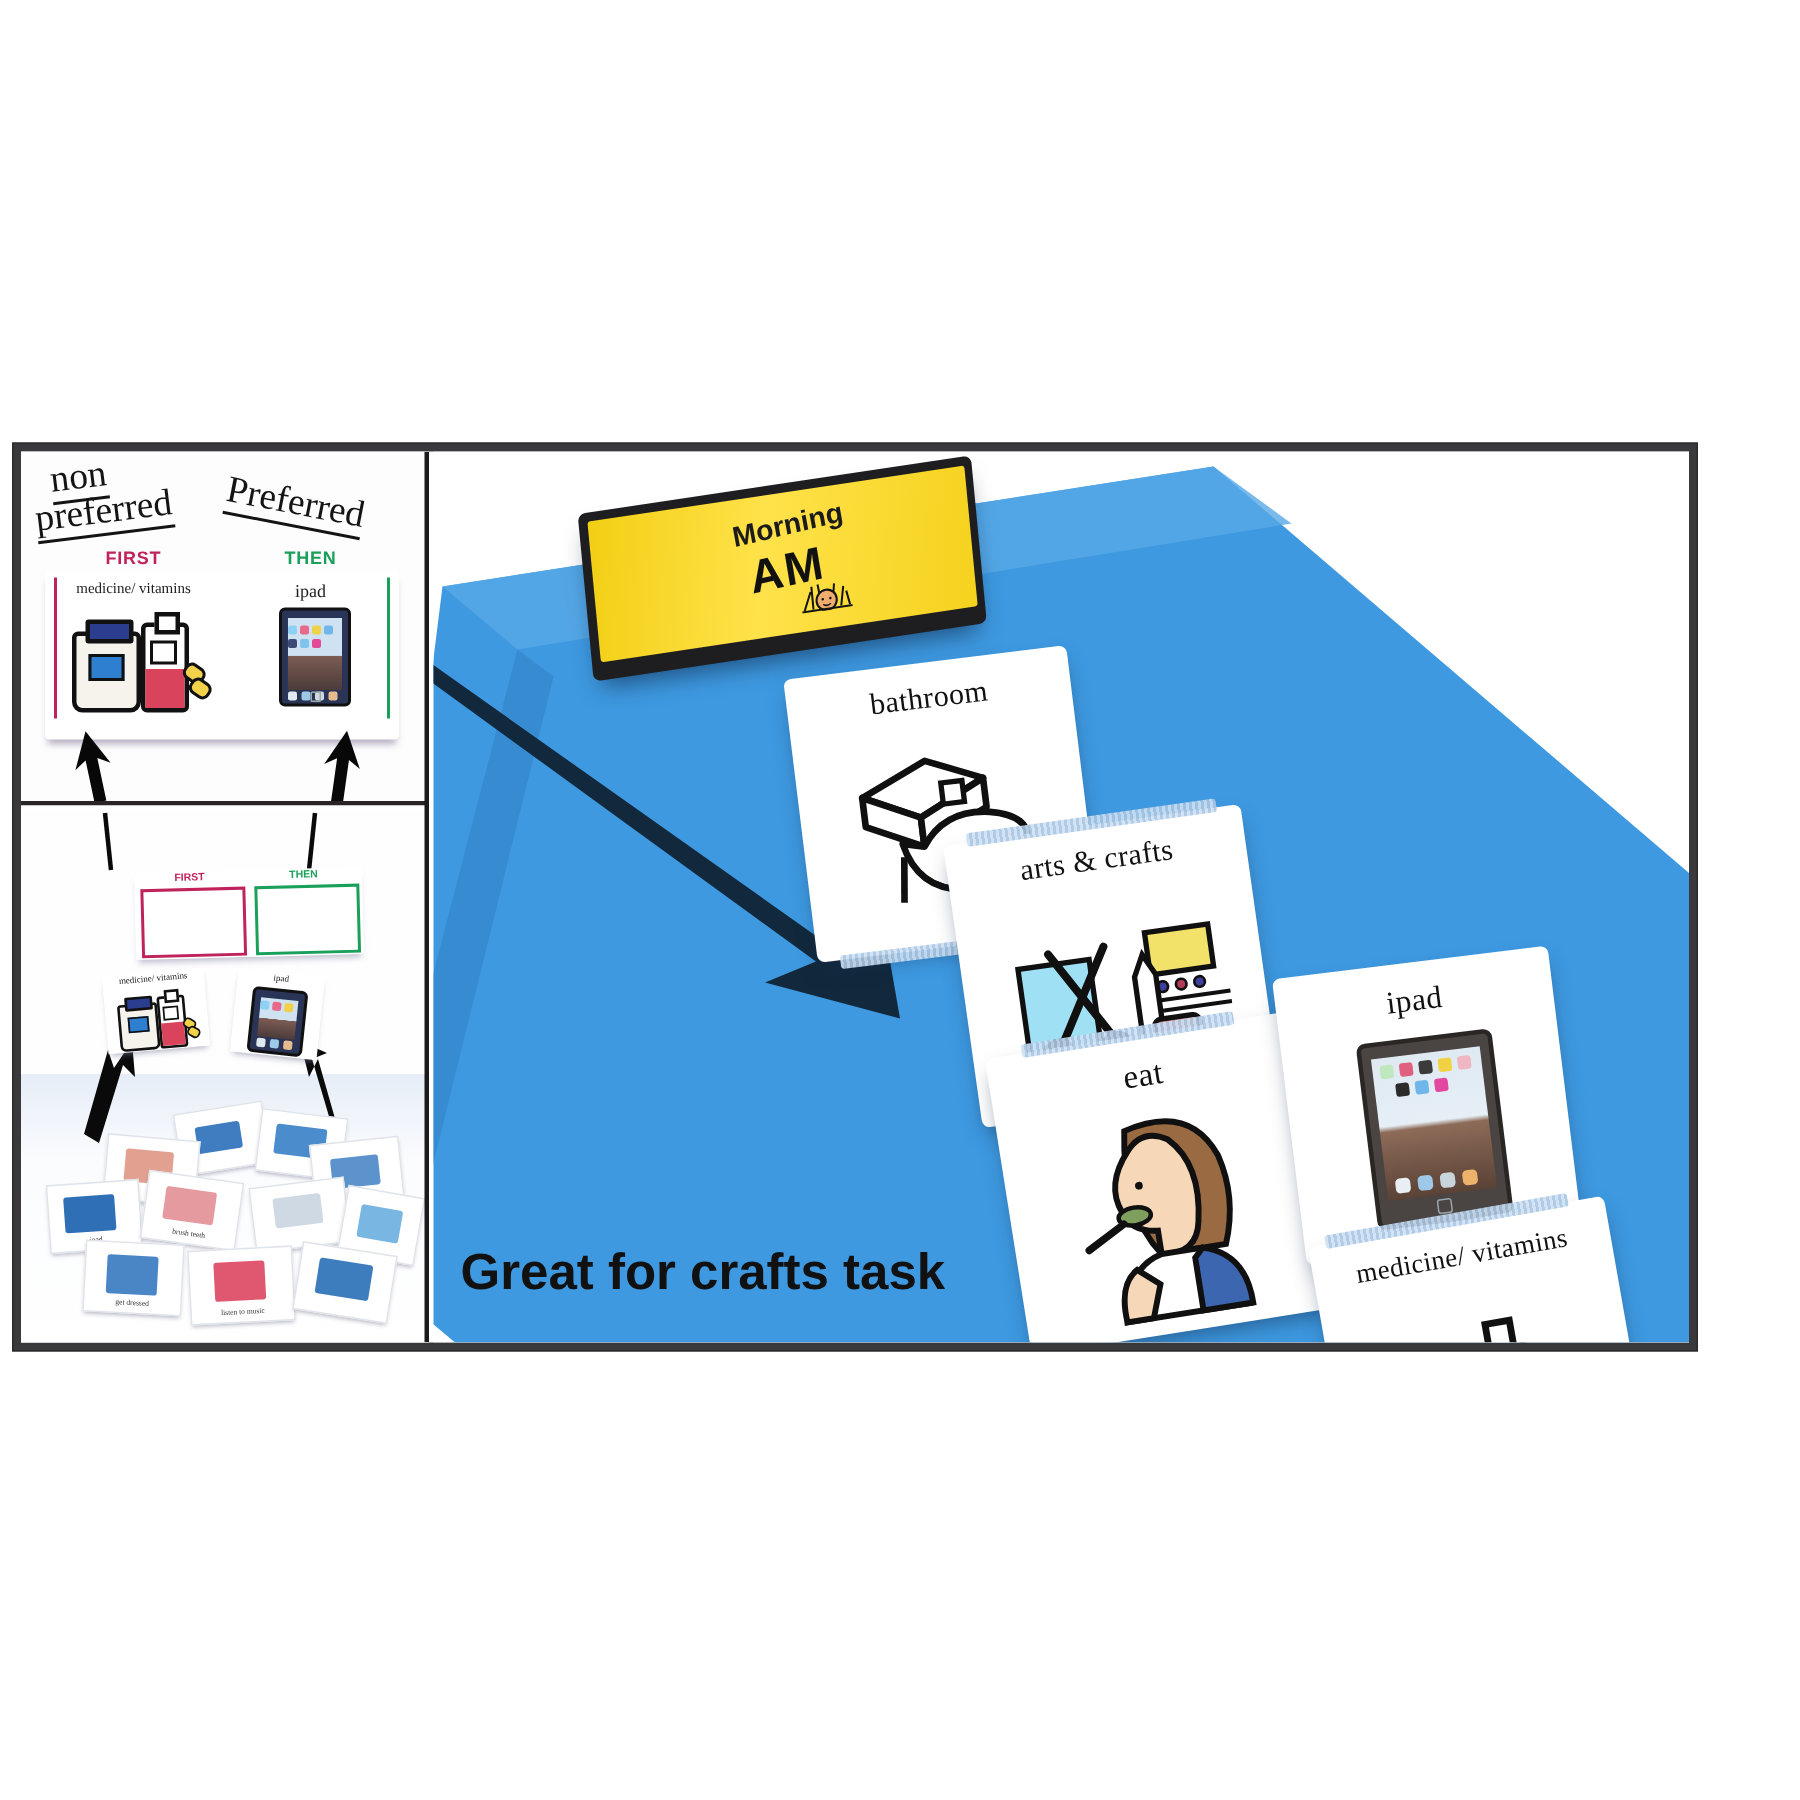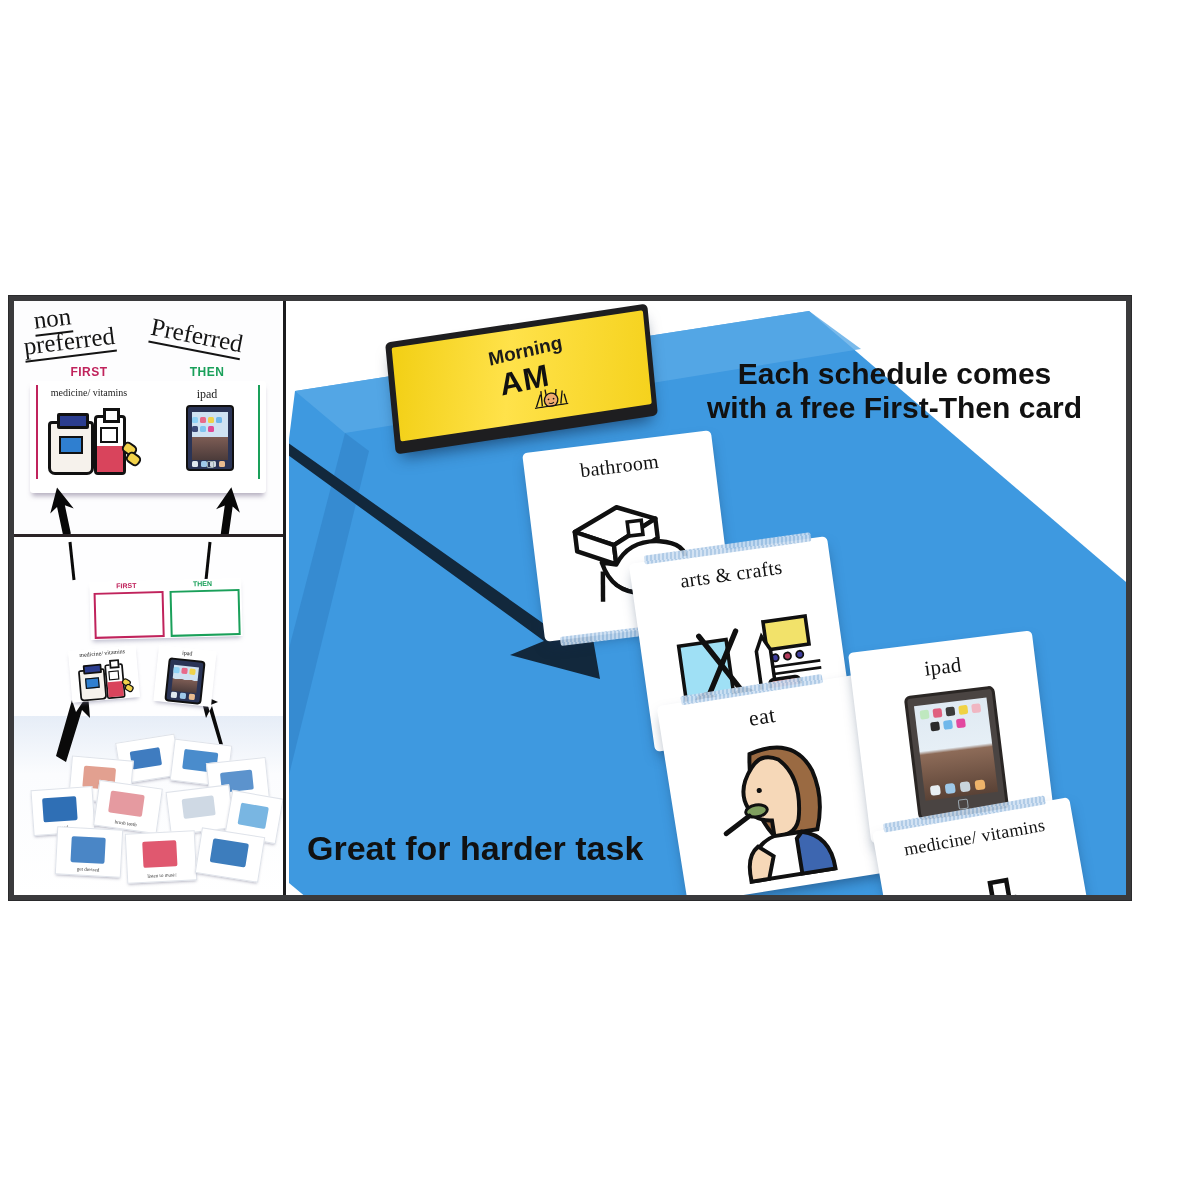--- a/index.html
+++ b/index.html
@@ -418,22 +418,18 @@
             <path d="M98 86 L136 86 L136 122 Q136 126 132 126 L102 126 Q98 126 98 122 Z" fill="#e2566c"></path>
             <rect x="104" y="58" width="22" height="20" fill="#fff" stroke="#101010" stroke-width="4"></rect>
             <g stroke="#101010" stroke-width="4">
               <rect x="148" y="74" width="22" height="13" rx="6.5" fill="#2b2b2b" transform="rotate(36 159 80)"></rect>
               <rect x="152" y="94" width="22" height="13" rx="6.5" fill="#f2cf4a" transform="rotate(36 163 100)"></rect>
             </g>
           </svg>
           <div class="velcro" style="left:6%;top:-6px;width:82%;height:9px"></div>
         </div>
 
-        <div class="cap cap-right">
-          <div>Each schedule comes</div>
-          <div>with a free First-Then card</div>
-        </div>
-        <div class="cap cap-bottom">Great for harder task</div>
+        <div class="cap cap-bottom">Great for crafts task</div>
 
       </div>
     </div>
   </div>
 </div>
 
 </body></html>

